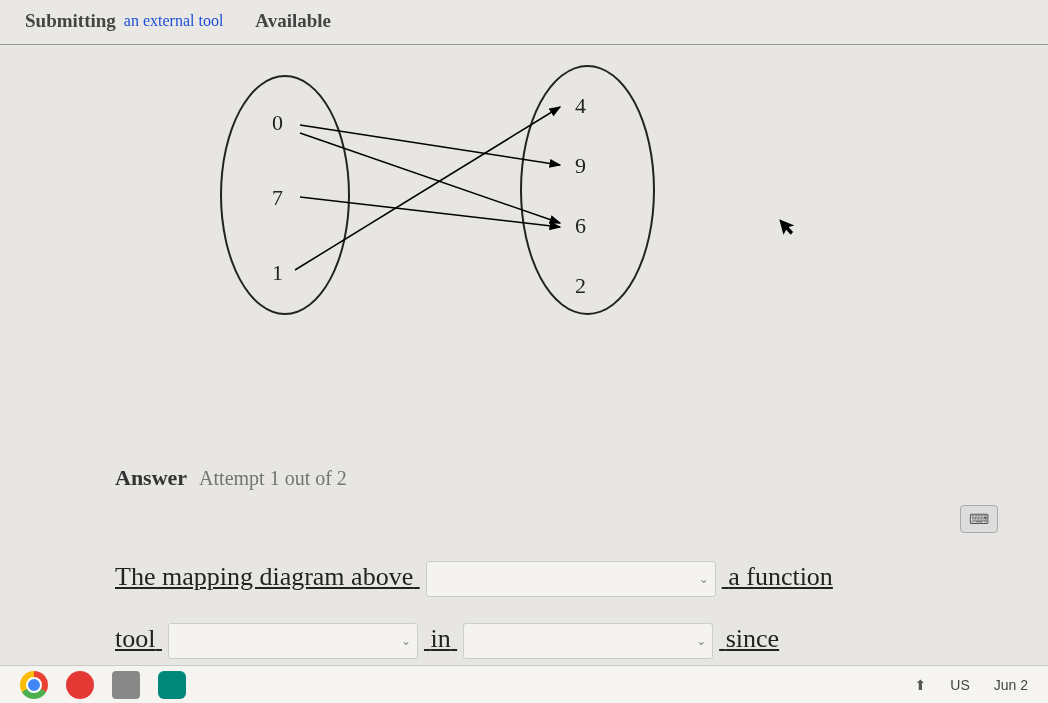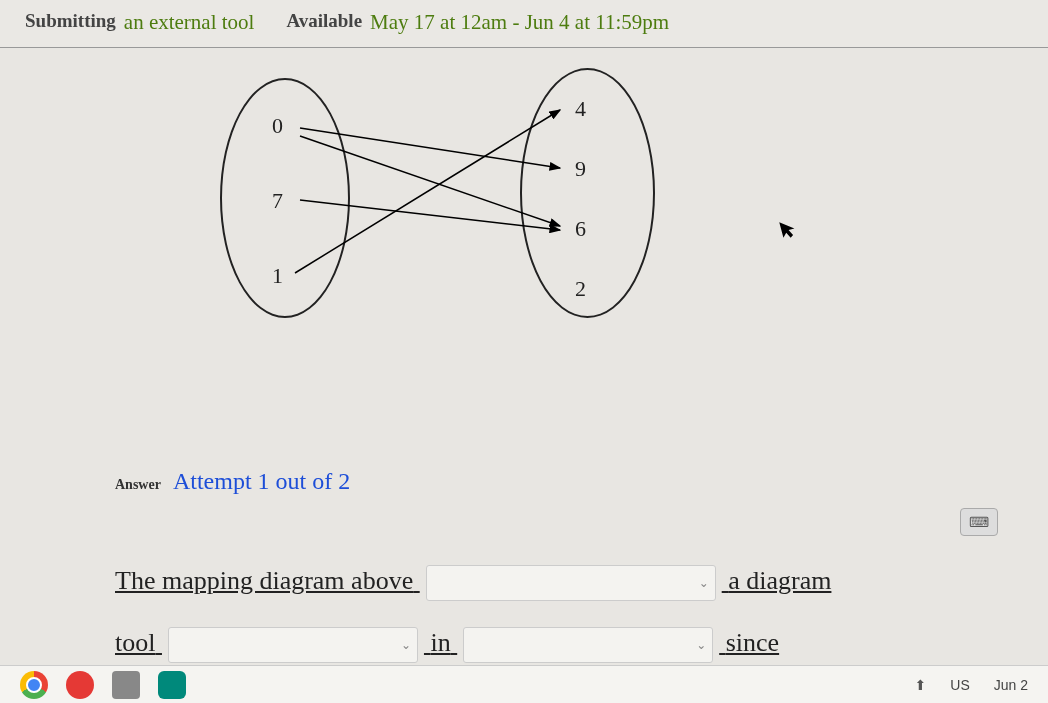--- a/index.html
+++ b/index.html
@@ -12,32 +12,32 @@
       background: #e8e6e2;
       width: 1048px;
       height: 703px;
       overflow: hidden;
       position: relative;
     }
     .header {
       padding: 10px 25px 12px 25px;
       border-bottom: 1px solid #999;
       display: flex;
-      align-items: flex-start;
+      align-items: center;
       gap: 8px;
       background: #eae8e4;
     }
     .header-label {
       font-weight: bold;
       color: #444;
       font-size: 19px;
     }
     .header-val {
-      color: #4d7c0f;
-      font-size: 21px;
+      color: #1d4ed8;
+      font-size: 16px;
     }
     .header-spacer {
       display: inline-block;
       width: 16px;
     }
     .content {
       position: relative;
       padding: 0;
     }
     .diagram-area {
@@ -89,26 +89,26 @@
       margin: 100px 0 0 115px;
       width: 870px;
     }
     .answer-header {
       display: flex;
       align-items: baseline;
       gap: 12px;
     }
     .answer-label {
       font-weight: bold;
-      font-size: 14px;
+      font-size: 22px;
       color: #333;
     }
     .attempt-text {
-      color: #1d4ed8;
-      font-size: 24px;
+      color: #737373;
+      font-size: 20px;
       font-family: Georgia, serif;
     }
     .keyboard-btn {
       position: absolute;
       right: 50px;
       top: 440px;
       width: 38px;
       height: 28px;
       background: #ddd;
       border: 1px solid #aaa;
@@ -221,21 +221,20 @@
     }
   </style>
 </head>
 <body>
 
 <div class="header">
   <span class="header-label">Submitting</span>
   <span class="header-val">an external tool</span>
   <span class="header-spacer"></span>
   <span class="header-label">Available</span>
-  <span class="header-val">May 17 at 12am - Jun 4 at 11:59pm</span>
 </div>
 
 <div class="content">
 
   <div class="diagram-area">
     <div class="ellipse left"></div>
     <div class="ellipse right"></div>
 
     <span class="num" style="left:92px; top:45px;">0</span>
     <span class="num" style="left:92px; top:120px;">7</span>
@@ -270,21 +269,21 @@
       <span class="answer-label">Answer</span>
       <span class="attempt-text">Attempt 1 out of 2</span>
     </div>
 
     <div class="sentence">
       <span class="sentence-text">The mapping diagram above</span>
       <span class="dropdown wide1">
         <span></span>
         <span class="dropdown-chevron">⌄</span>
       </span>
-      <span class="sentence-text">a diagram</span>
+      <span class="sentence-text">a function</span>
       <br>
       <span class="sentence-text">tool</span>
       <span class="dropdown wide2">
         <span></span>
         <span class="dropdown-chevron">⌄</span>
       </span>
       <span class="sentence-text">in</span>
       <span class="dropdown wide3">
         <span></span>
         <span class="dropdown-chevron">⌄</span>

